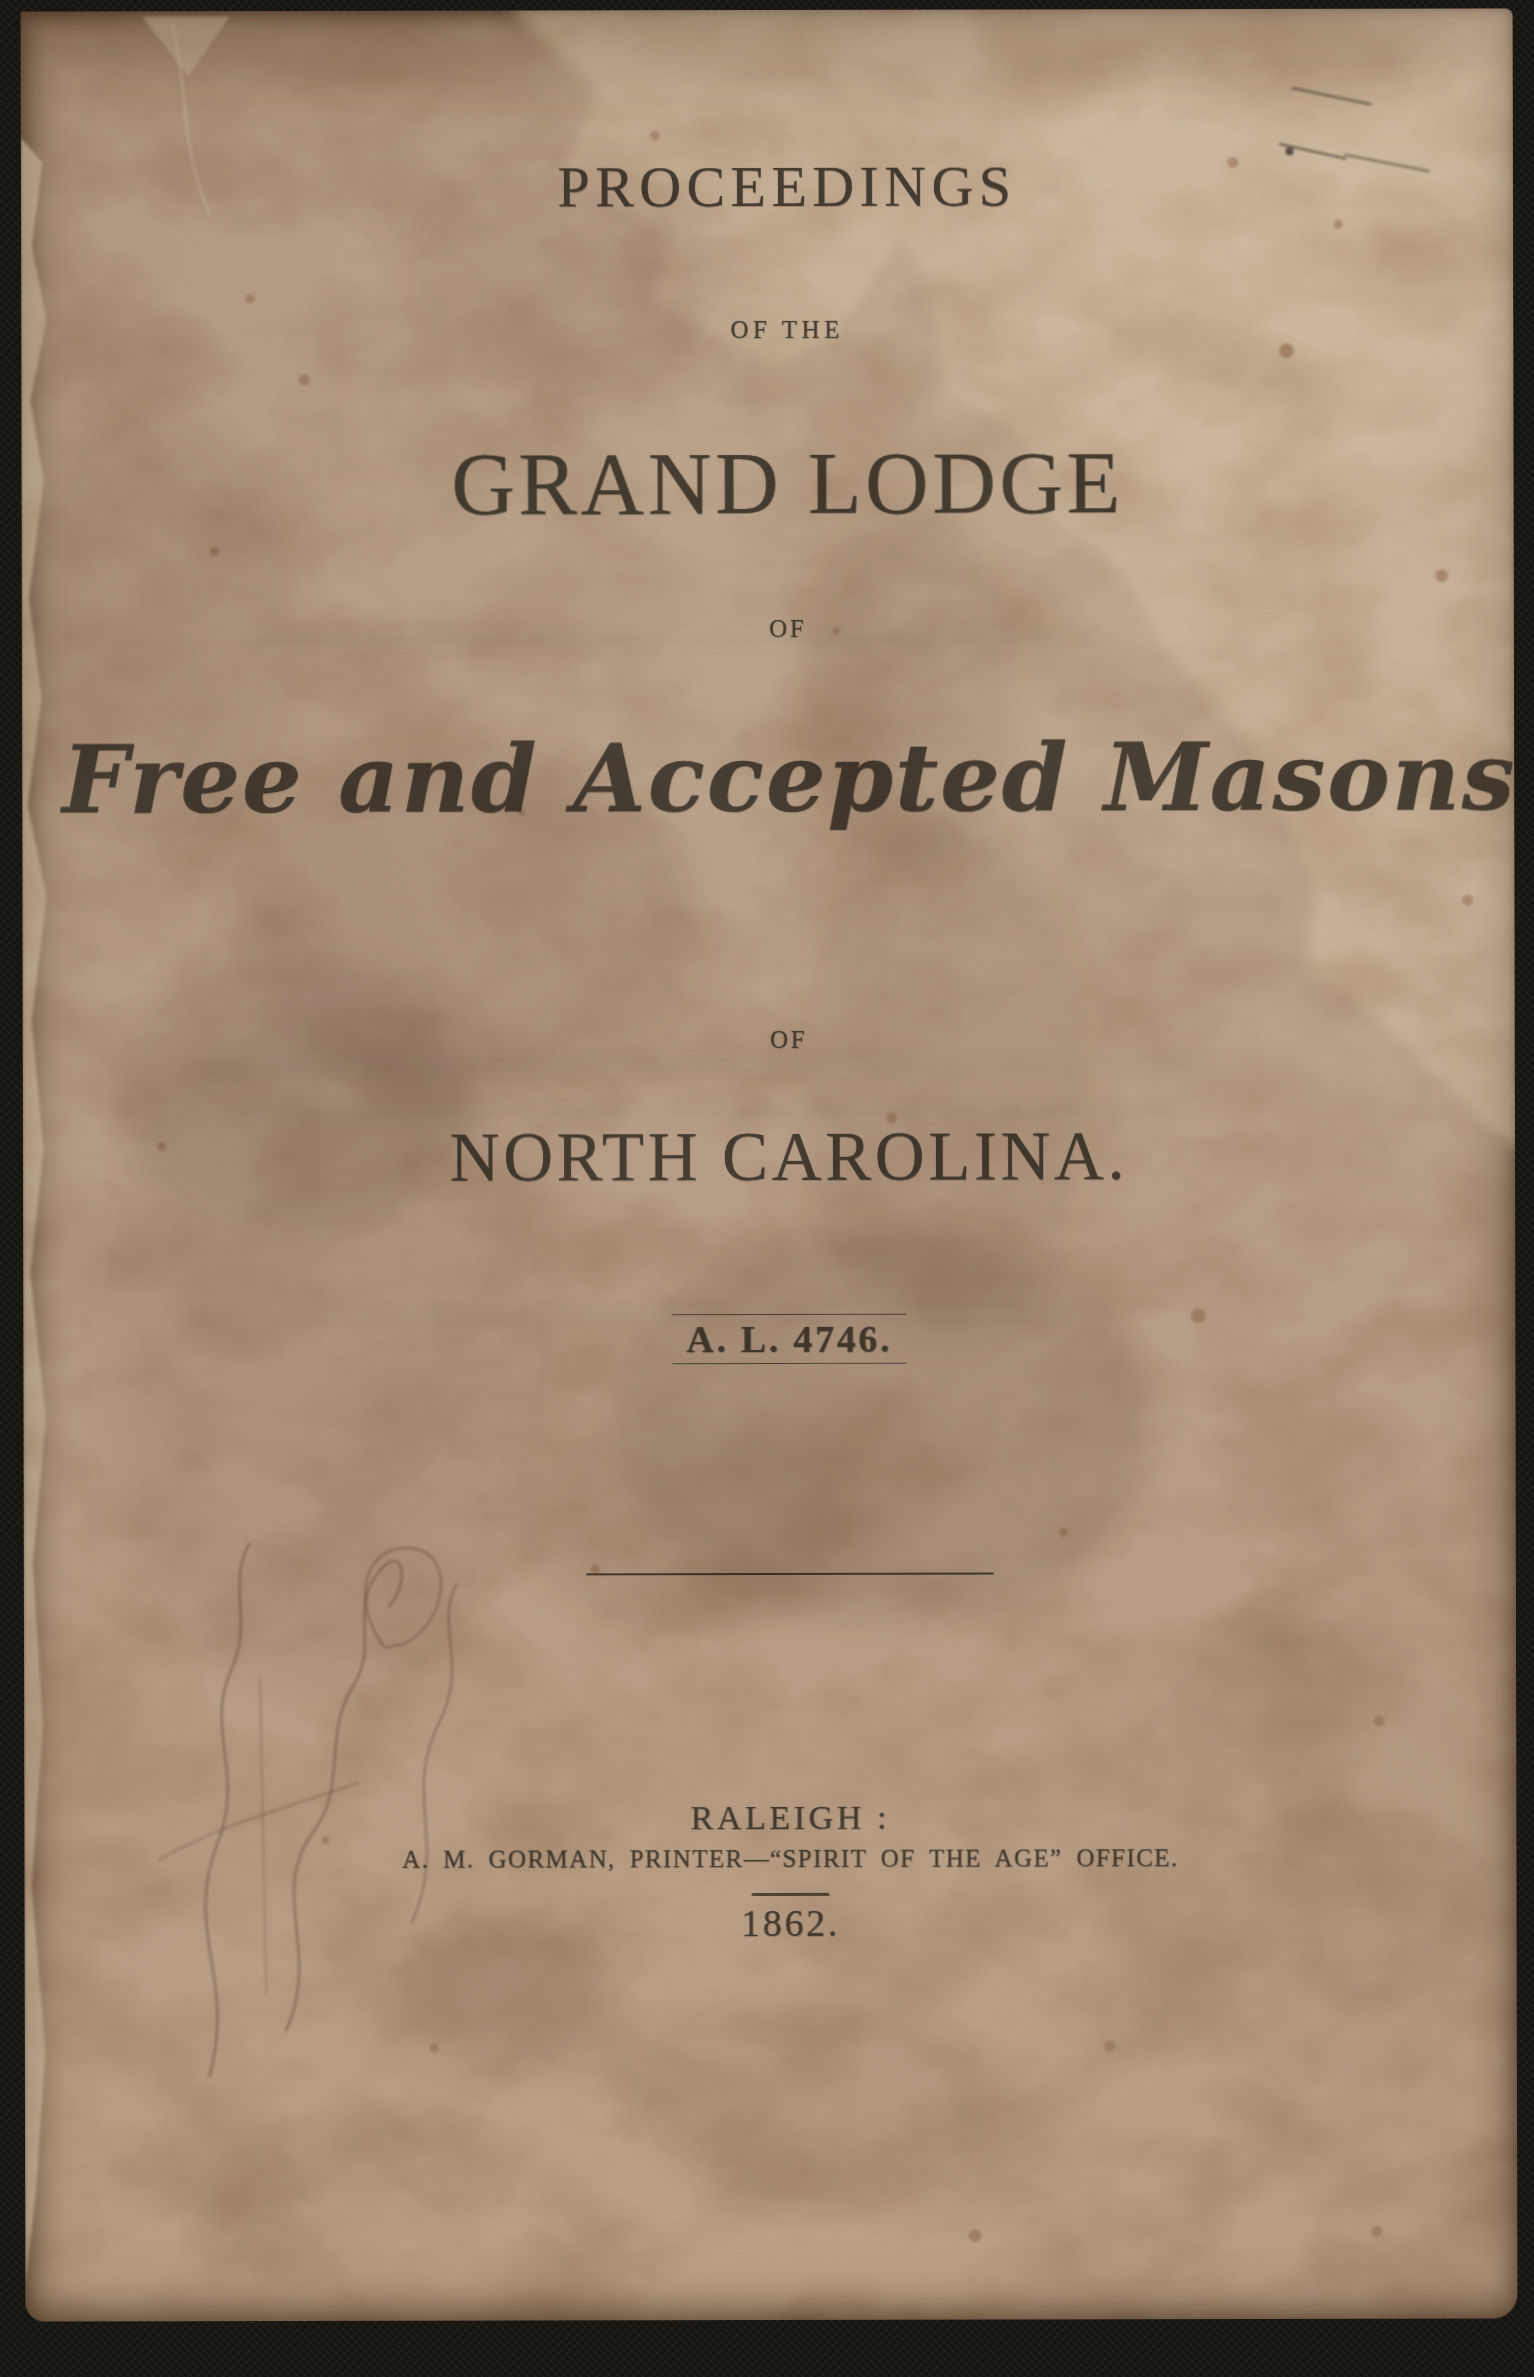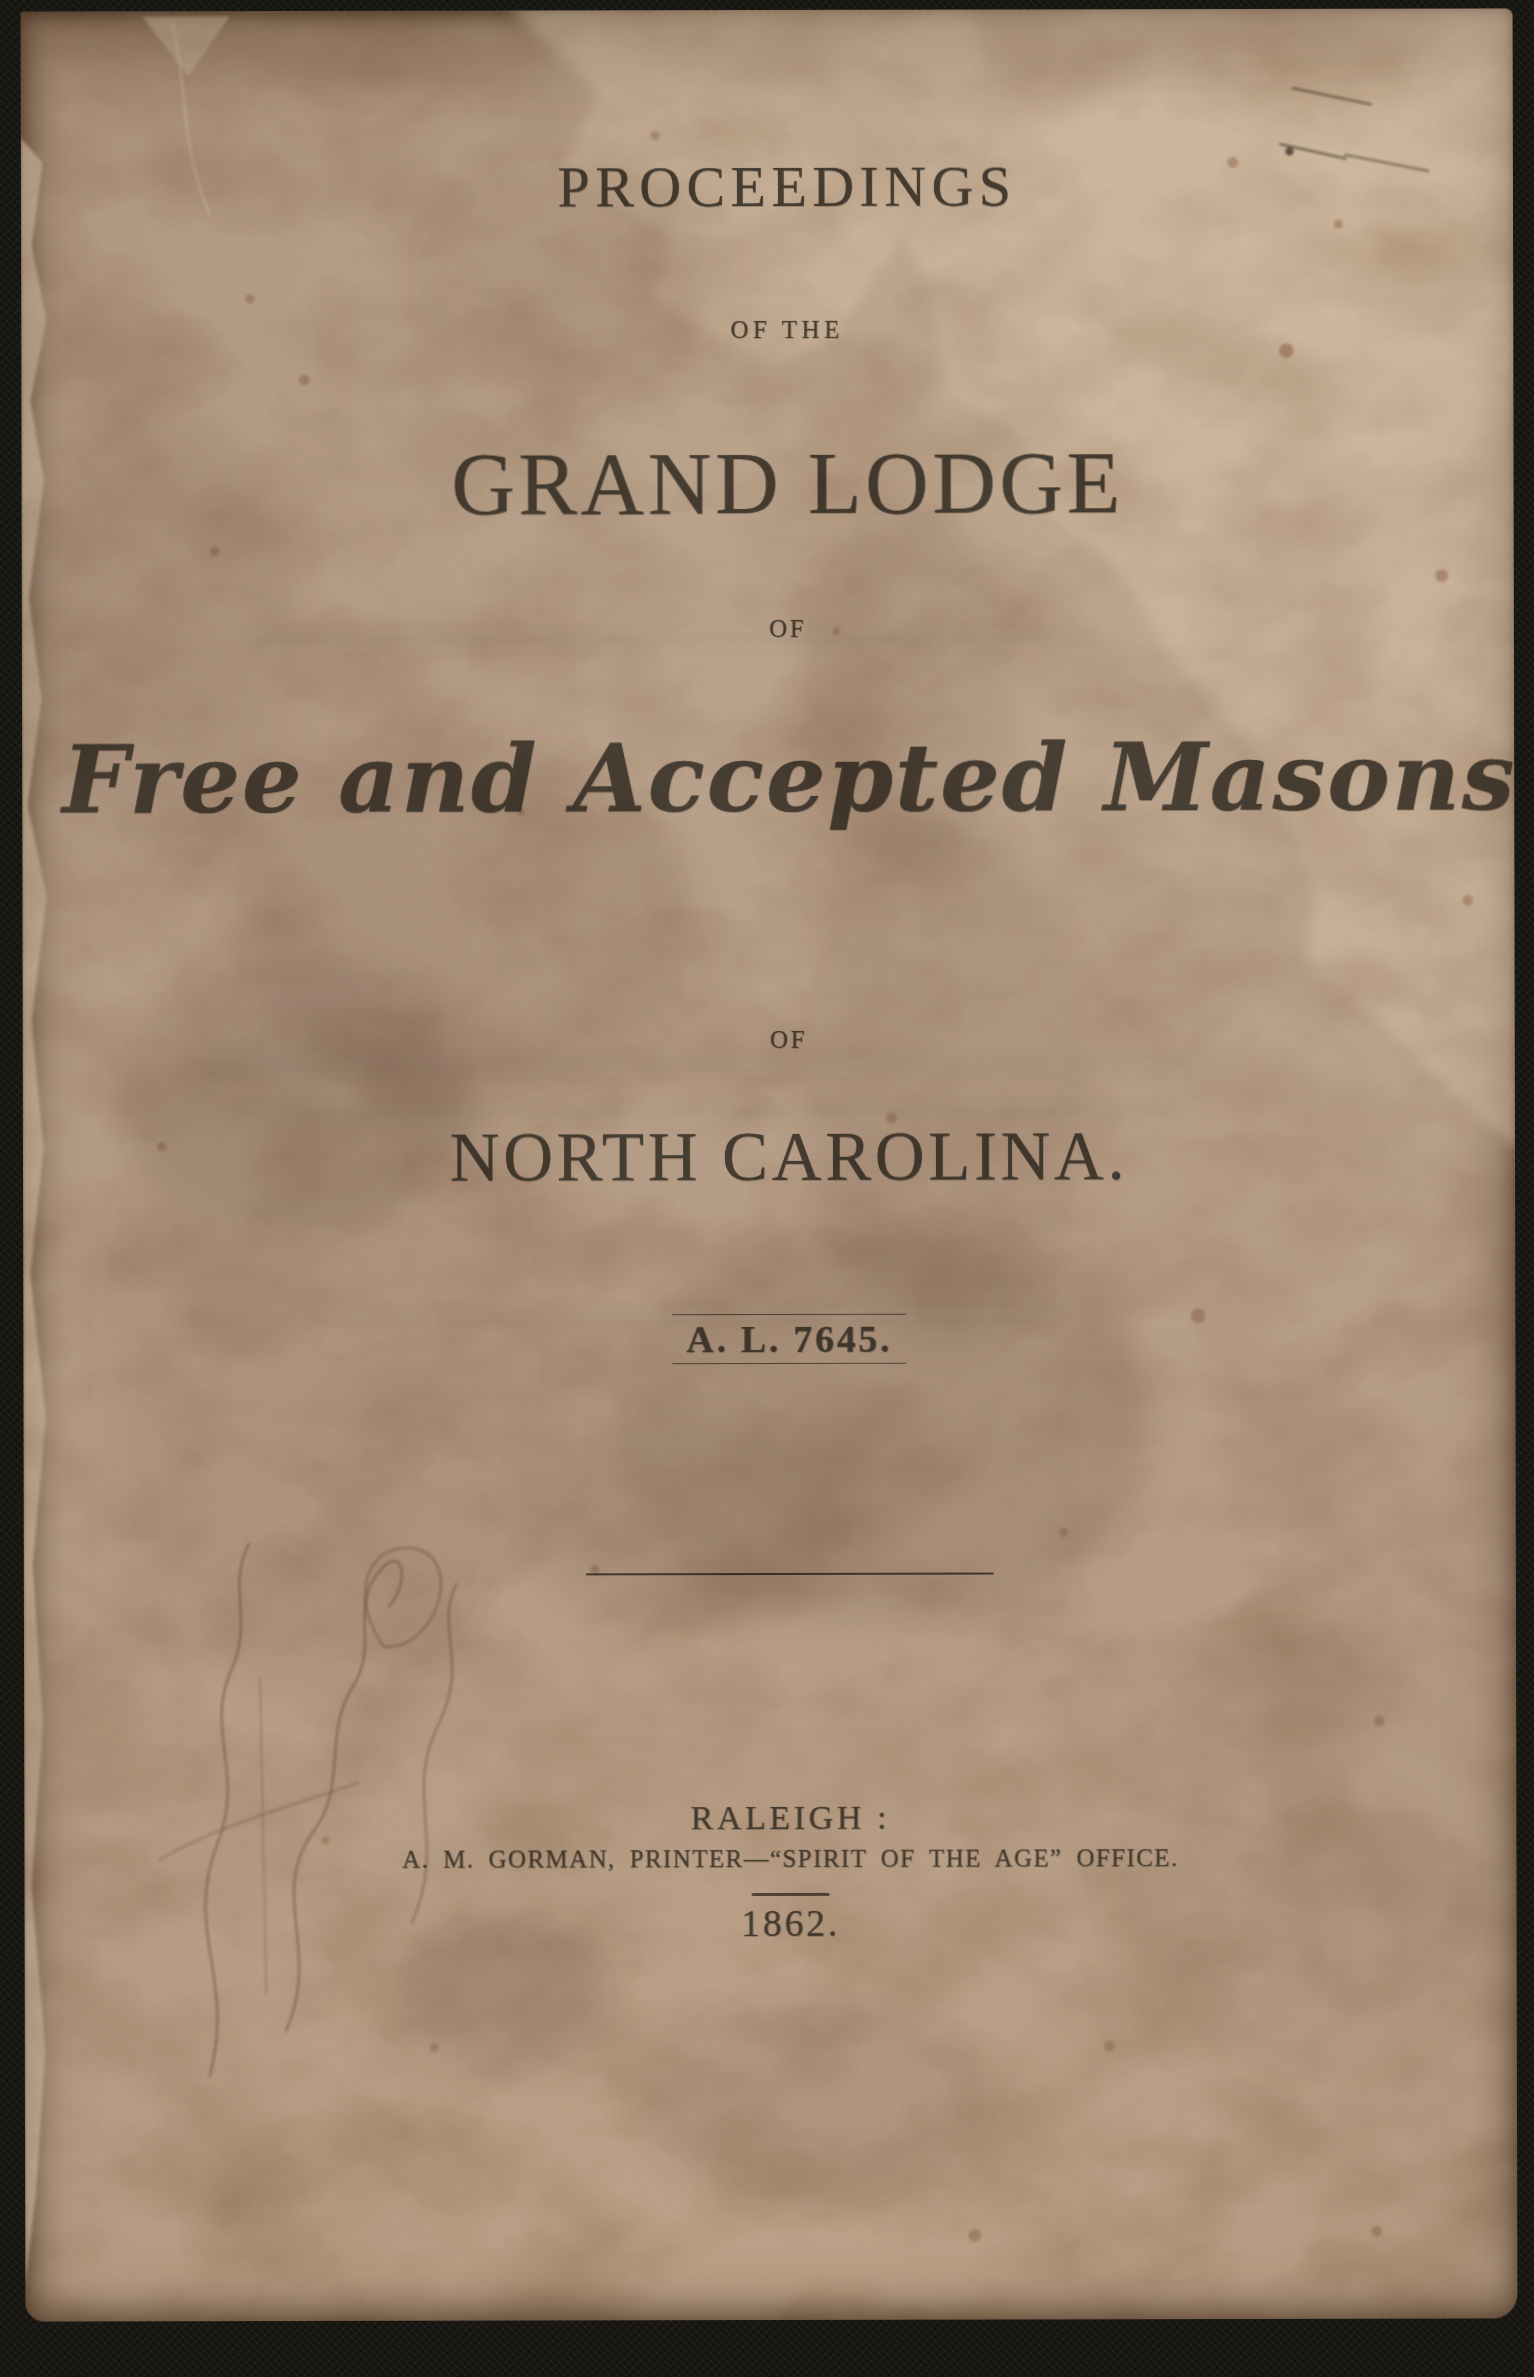--- a/index.html
+++ b/index.html
@@ -115,21 +115,21 @@
 
     <div class="content">
       <div class="line l-proceedings">PROCEEDINGS</div>
       <div class="line l-ofthe">OF THE</div>
       <div class="line l-grandlodge">GRAND LODGE</div>
       <div class="line l-of1">OF</div>
       <div class="line l-masons">Free and Accepted Masons</div>
       <div class="line l-of2">OF</div>
       <div class="line l-northcarolina">NORTH CAROLINA.</div>
       <div class="line l-al">
-        <span class="al-box">A. L. 7645.</span>
+        <span class="al-box">A. L. 4746.</span>
       </div>
       <div class="rule-main">
           <span class="bar"></span>
         </div>
       <div class="line l-raleigh">RALEIGH :</div>
       <div class="line l-printer">A. M. GORMAN, PRINTER—“SPIRIT OF THE AGE” OFFICE.</div>
       <div class="rule-small">
           <span class="bar"></span>
         </div>
       <div class="line l-year">1862.</div>

